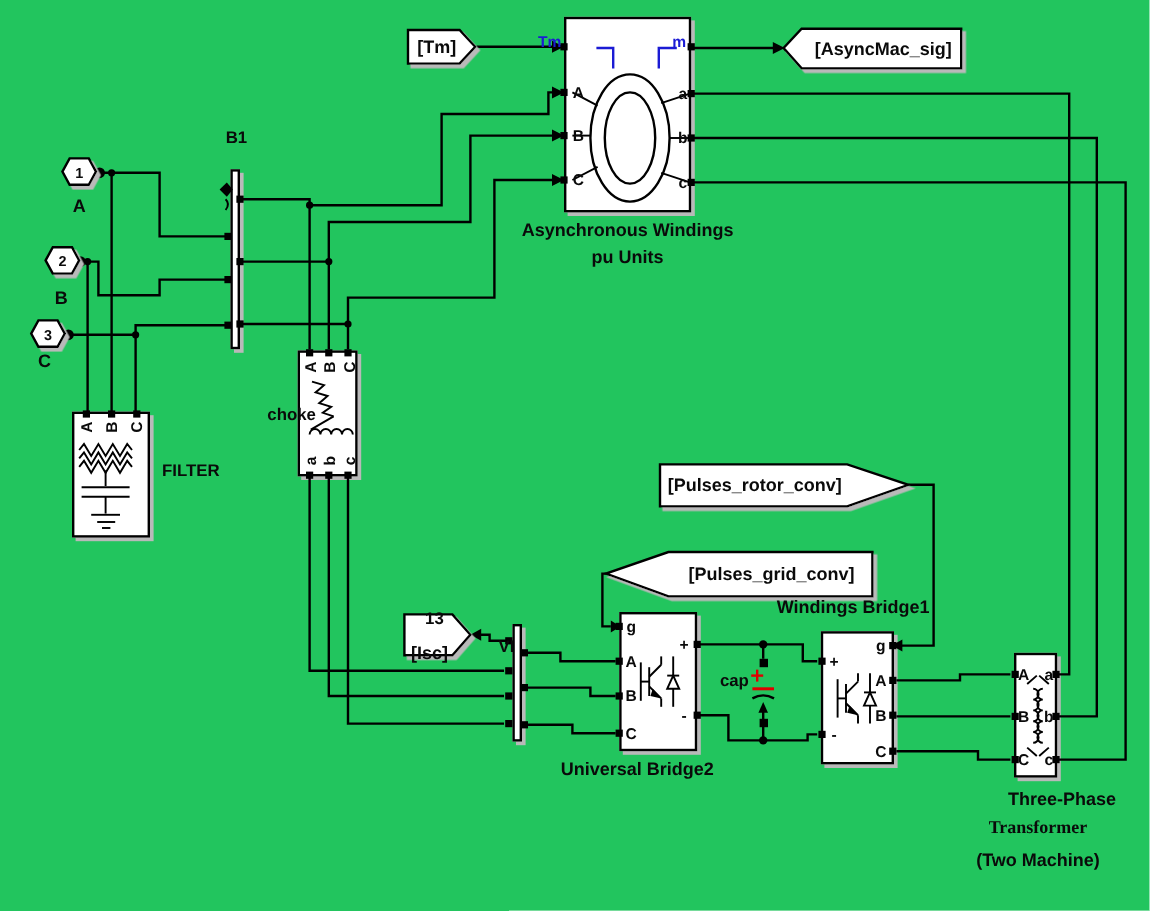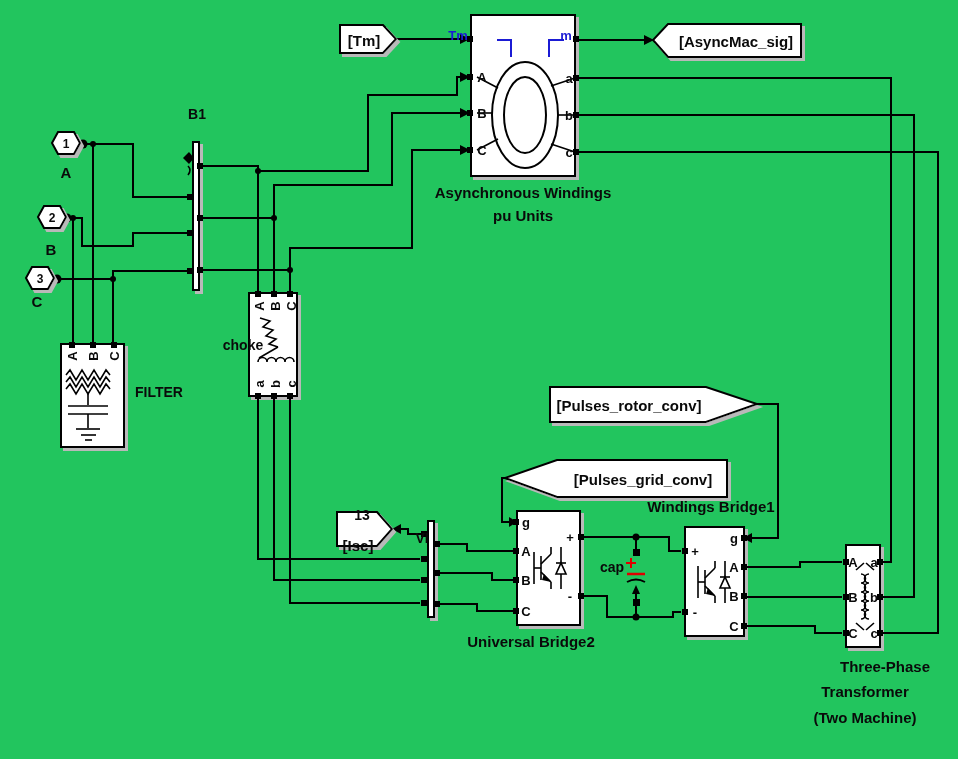--- a/index.html
+++ b/index.html
@@ -306,21 +306,21 @@
 
   <div class="lbl s15" style="left:711px;top:506px;">Windings Bridge1</div>
   <div class="lbl s13" style="left:734px;top:538px;">g</div>
   <div class="lbl s13" style="left:734px;top:567px;">A</div>
   <div class="lbl s13" style="left:734px;top:596px;">B</div>
   <div class="lbl s13" style="left:734px;top:626px;">C</div>
   <div class="lbl s13" style="left:695px;top:551px;">+</div>
   <div class="lbl s13" style="left:695px;top:612px;">-</div>
 
   <div class="lbl s15" style="left:865px;top:666px;margin-left:20px;">Three-Phase</div>
-  <div class="lbl s15" style="left:865px;top:691px;">Transformer</div>
+  <div class="lbl s15" style="left:865px;top:691px;font-family:Liberation Serif, serif;">Transformer</div>
   <div class="lbl s15" style="left:865px;top:717px;">(Two Machine)</div>
   <div class="lbl s13" style="left:853px;top:562px;">A</div>
   <div class="lbl s13" style="left:853px;top:597px;">B</div>
   <div class="lbl s13" style="left:853px;top:633px;">C</div>
   <div class="lbl s13" style="left:874px;top:562px;">a</div>
   <div class="lbl s13" style="left:874px;top:597px;">b</div>
   <div class="lbl s13" style="left:874px;top:633px;">c</div>
 
 </div>
 

